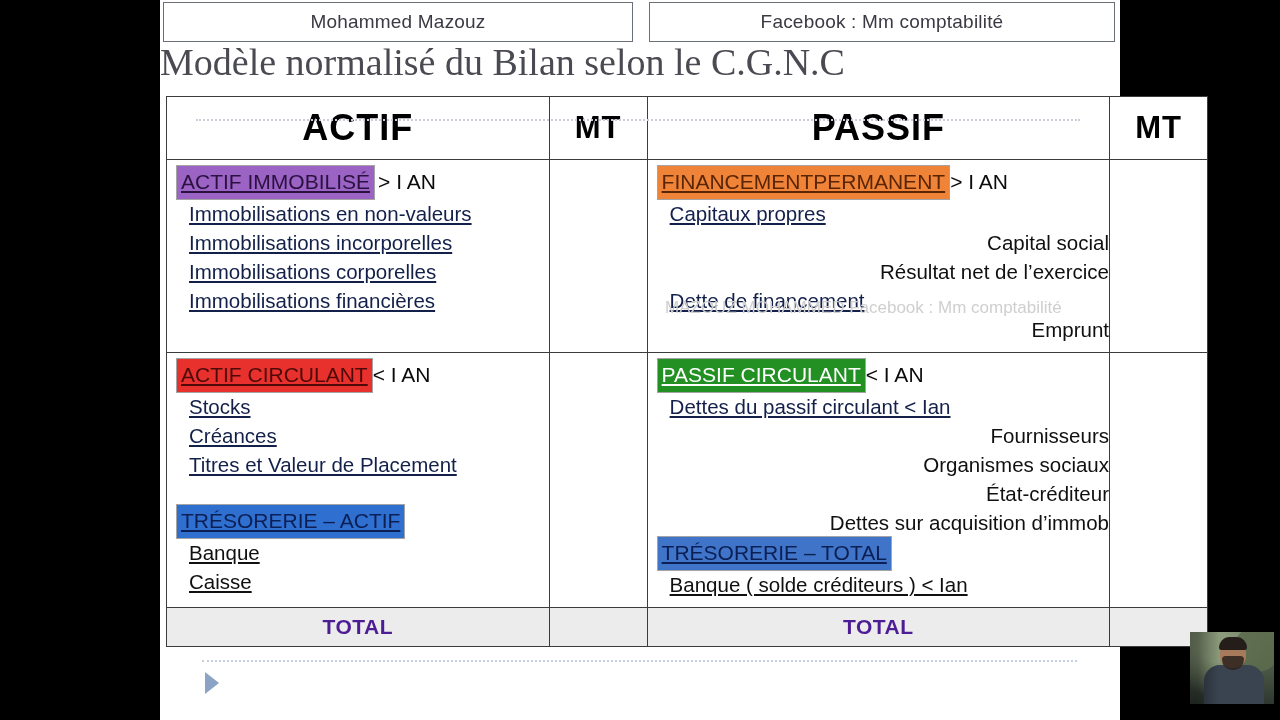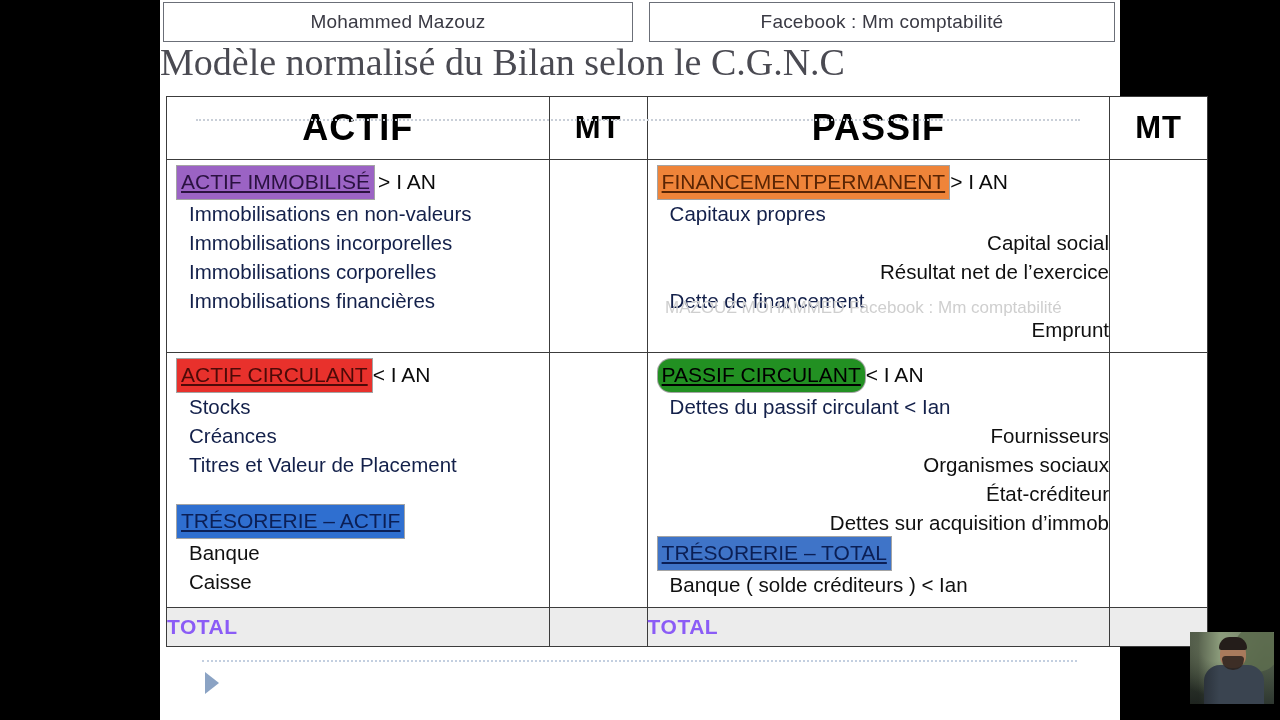--- a/index.html
+++ b/index.html
@@ -52,43 +52,43 @@
   }
   .head td.mt{font-size:31px;}
 
   
   .cellbody{padding:6px 0 8px 0;}
   .row1 td{height:174px;}
   .row2 td{height:174px;}
 
   
   .total td{
-    height:38px;text-align:left;vertical-align:middle;
-    background:#ececec;font-size:21px;font-weight:bold;color:#8b5cf6;
+    height:38px;text-align:center;vertical-align:middle;
+    background:#ececec;font-size:21px;font-weight:bold;color:#4c1d95;
     letter-spacing:.5px;
   }
 
   
   .line{
     font-size:20.5px;line-height:29px;color:#13204a;white-space:nowrap;
   }
   .line.black{color:#101010;}
-  .i1{padding-left:22px;}
+  .i1{padding-left:22px;text-decoration:underline;}
   .i2{padding-left:66px;text-align:right;}
 
   .hdrline{white-space:nowrap;padding-left:10px;line-height:30px;}
   .chip{
     display:inline-block;padding:1px 4px 2px 4px;font-size:21px;
     text-decoration:underline;text-underline-offset:2px;
     box-shadow:0 0 0 1px rgba(90,90,90,.55);
   }
   .chip-purple{background:#9b63c4;color:#2a1140;}
   .chip-orange{background:#ef8439;color:#5a2504;}
   .chip-red{background:#e8312c;color:#4d0a08;}
-  .chip-green{background:#229022;color:#000000;border-radius:13px;}
+  .chip-green{background:#229022;color:#ffffff;}
   .chip-blue{background:#2f6fd0;color:#0b1f55;}
   .chip-blue-pa{background:#3f74c8;color:#0b1f55;}
   .suffix{font-size:21px;color:#0b0b0b;padding-left:4px;}
   .suffix.tight{padding-left:1px;}
   .spacer28{height:26px;}
 
   
   .watermark{
     position:absolute;left:505px;top:298px;
     font-size:17px;color:#cfcfcf;white-space:nowrap;pointer-events:none;

